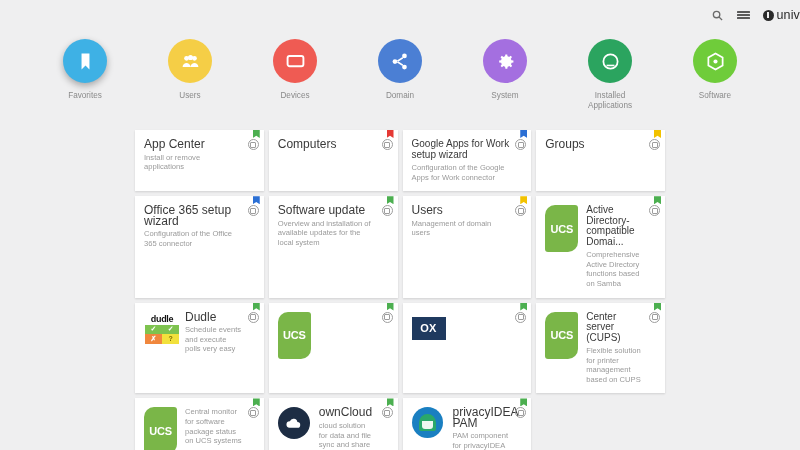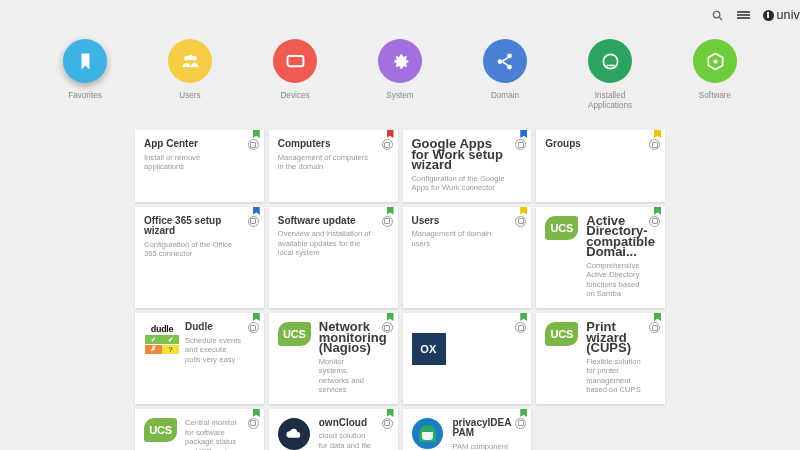--- a/index.html
+++ b/index.html
@@ -84,27 +84,27 @@
     min-height: 57px;
     padding: 9px 22px 9px 9px;
     display: flex;
     gap: 7px;
     box-shadow: 0 1px 2px rgba(0,0,0,.13);
     cursor: pointer;
     overflow: hidden;
   }
   .tile-body { min-width: 0; flex: 1; }
   .tile-title {
-    font-size: 13px;
-    font-weight: bold;
+    font-size: 10px;
+    font-weight: normal;
     color: #3a3a3a;
     line-height: 10.5px;
     margin-bottom: 3px;
   }
-  .tile.big-title .tile-title { font-size: 10px; font-weight: bold; }
+  .tile.big-title .tile-title { font-size: 12px; font-weight: normal; }
   .tile-desc {
     font-size: 7.6px;
     color: #9a9a9a;
     line-height: 9.6px;
   }
 
   
   .badge {
     position: absolute;
     top: 0; right: 4px;
@@ -125,29 +125,29 @@
     width: 4px; height: 4px;
     border: 1px solid #9d9d9d;
     border-radius: 1px;
   }
 
   
   .logo { width: 34px; height: 34px; flex: none; position: relative; }
 
   .logo-ucs {
     background: #7ab648;
-    width: 33px; height: 24px;
+    width: 33px; height: 47px;
     border-radius: 10px 3px 10px 3px;
     display: flex; align-items: center; justify-content: center;
     color: #fff; font-size: 11px; font-weight: bold;
     letter-spacing: -.2px;
   }
   .logo-ox {
-    width: 34px; height: 32px;
-    margin-top: 11px;
+    width: 34px; height: 23px;
+    margin-top: 5px;
     background: #1f3a5f;
     display: flex; align-items: center; justify-content: center;
     color: #fff; font-size: 11px; font-weight: bold; letter-spacing: .3px;
   }
   .logo-dudle {
     width: 36px; height: 30px; margin-top: 2px;
     display: flex; flex-direction: column; align-items: center;
   }
   .logo-dudle .word {
     font-size: 9px; font-weight: bold; color: #111;
@@ -234,39 +234,39 @@
     </div>
     <div class="cat">
       <div class="cat-circle" style="background:#ef5b53">
         <svg viewBox="0 0 24 24">
           <rect x="2" y="5" width="20" height="13" rx="2.5" fill="none" stroke="#fff" stroke-width="2.4"></rect>
         </svg>
       </div>
       <div class="cat-label">Devices</div>
     </div>
     <div class="cat">
-      <div class="cat-circle" style="background:#a46fe0">
-        <svg viewBox="0 0 24 24">
-          <path d="M12 8a4 4 0 100 8 4 4 0 000-8zm10 5.2v-2.4l-2.5-.4a7.8 7.8 0 00-.8-2l1.5-2-1.7-1.7-2 1.5a7.8 7.8 0 00-2-.8L14.2 3h-2.4l-.4 2.5a7.8 7.8 0 00-2 .8l-2-1.5L5.7 6.5l1.5 2a7.8 7.8 0 00-.8 2L4 10.8v2.4l2.5.4c.2.7.5 1.4.8 2l-1.5 2 1.7 1.7 2-1.5c.6.4 1.3.6 2 .8l.4 2.5h2.4l.4-2.5c.7-.2 1.4-.4 2-.8l2 1.5 1.7-1.7-1.5-2c.4-.6.6-1.3.8-2z"></path>
-        </svg>
-      </div>
-      <div class="cat-label">System</div>
-    </div>
-    <div class="cat">
       <div class="cat-circle" style="background:#4b7fd4">
         <svg viewBox="0 0 24 24">
           <circle cx="17" cy="5" r="3"></circle>
           <circle cx="17" cy="19" r="3"></circle>
           <circle cx="5" cy="12" r="3"></circle>
           <path d="M7.5 10.8l7-4.4.9 1.7-7 4.4zM7.5 13.2l7 4.4.9-1.7-7-4.4z"></path>
         </svg>
       </div>
       <div class="cat-label">Domain</div>
     </div>
     <div class="cat">
+      <div class="cat-circle" style="background:#a46fe0">
+        <svg viewBox="0 0 24 24">
+          <path d="M12 8a4 4 0 100 8 4 4 0 000-8zm10 5.2v-2.4l-2.5-.4a7.8 7.8 0 00-.8-2l1.5-2-1.7-1.7-2 1.5a7.8 7.8 0 00-2-.8L14.2 3h-2.4l-.4 2.5a7.8 7.8 0 00-2 .8l-2-1.5L5.7 6.5l1.5 2a7.8 7.8 0 00-.8 2L4 10.8v2.4l2.5.4c.2.7.5 1.4.8 2l-1.5 2 1.7 1.7 2-1.5c.6.4 1.3.6 2 .8l.4 2.5h2.4l.4-2.5c.7-.2 1.4-.4 2-.8l2 1.5 1.7-1.7-1.5-2c.4-.6.6-1.3.8-2z"></path>
+        </svg>
+      </div>
+      <div class="cat-label">System</div>
+    </div>
+    <div class="cat">
       <div class="cat-circle" style="background:#2ba45f">
         <svg viewBox="0 0 24 24">
           <circle cx="12" cy="12" r="9" fill="none" stroke="#fff" stroke-width="2.2"></circle>
           <path d="M12 7v7m0 0l-3.2-3.2M12 14l3.2-3.2"></path>
           <path d="M7 17h10" stroke="#fff" stroke-width="2" fill="none"></path>
         </svg>
       </div>
       <div class="cat-label">Installed Applications</div>
     </div>
     <div class="cat">
@@ -287,21 +287,20 @@
       <div class="tile-body">
         <div class="tile-title">App Center</div>
         <div class="tile-desc">Install or remove applications</div>
       </div>
     </div>
     <div class="tile big-title">
       <div class="badge" style="background:#e53935"></div>
       <div class="tile-action"></div>
       <div class="tile-body">
         <div class="tile-title">Computers</div>
-        <div class="tile-desc">Management of computers in the domain</div>
       </div>
     </div>
     <div class="tile">
       <div class="badge" style="background:#2b6fd4"></div>
       <div class="tile-action"></div>
       <div class="tile-body">
         <div class="tile-title">Google Apps for Work setup wizard</div>
         <div class="tile-desc">Configuration of the Google Apps for Work connector</div>
       </div>
     </div>
@@ -365,40 +364,36 @@
         <div class="tile-title">Dudle</div>
         <div class="tile-desc">Schedule events and execute polls very easy</div>
       </div>
     </div>
     <div class="tile">
       <div class="badge" style="background:#4caf50"></div>
       <div class="tile-action"></div>
       <div class="logo">
         <div class="logo-ucs">UCS</div>
       </div>
-      <div class="tile-body">
-        <div class="tile-title">Network monitoring (Nagios)</div>
-        <div class="tile-desc">Monitor systems, networks and services</div>
-      </div>
     </div>
     <div class="tile big-title">
       <div class="badge" style="background:#4caf50"></div>
       <div class="tile-action"></div>
       <div class="logo">
         <div class="logo-ox">OX</div>
       </div>
     </div>
     <div class="tile">
       <div class="badge" style="background:#4caf50"></div>
       <div class="tile-action"></div>
       <div class="logo">
         <div class="logo-ucs">UCS</div>
       </div>
       <div class="tile-body">
-        <div class="tile-title">Print wizard (CUPS)</div>
+        <div class="tile-title">Center server (CUPS)</div>
         <div class="tile-desc">Flexible solution for printer management based on CUPS</div>
       </div>
     </div>
     <div class="tile">
       <div class="badge" style="background:#4caf50"></div>
       <div class="tile-action"></div>
       <div class="logo">
         <div class="logo-ucs">UCS</div>
       </div>
       <div class="tile-body">

